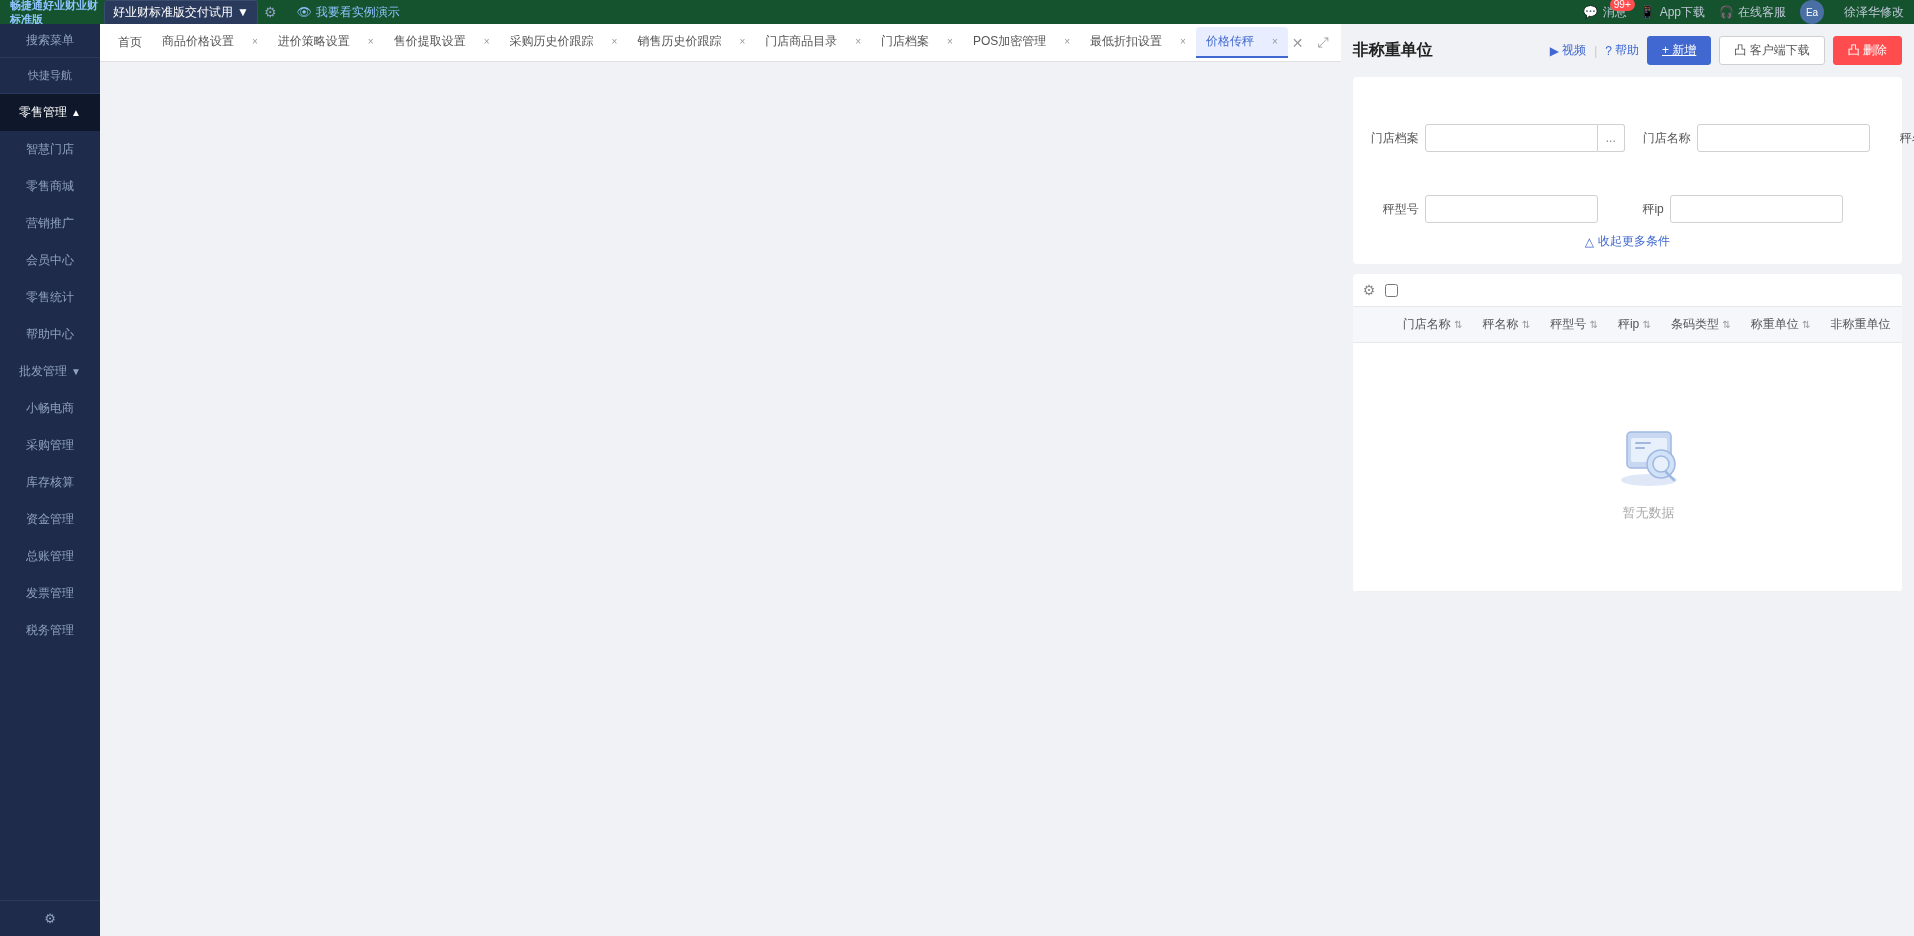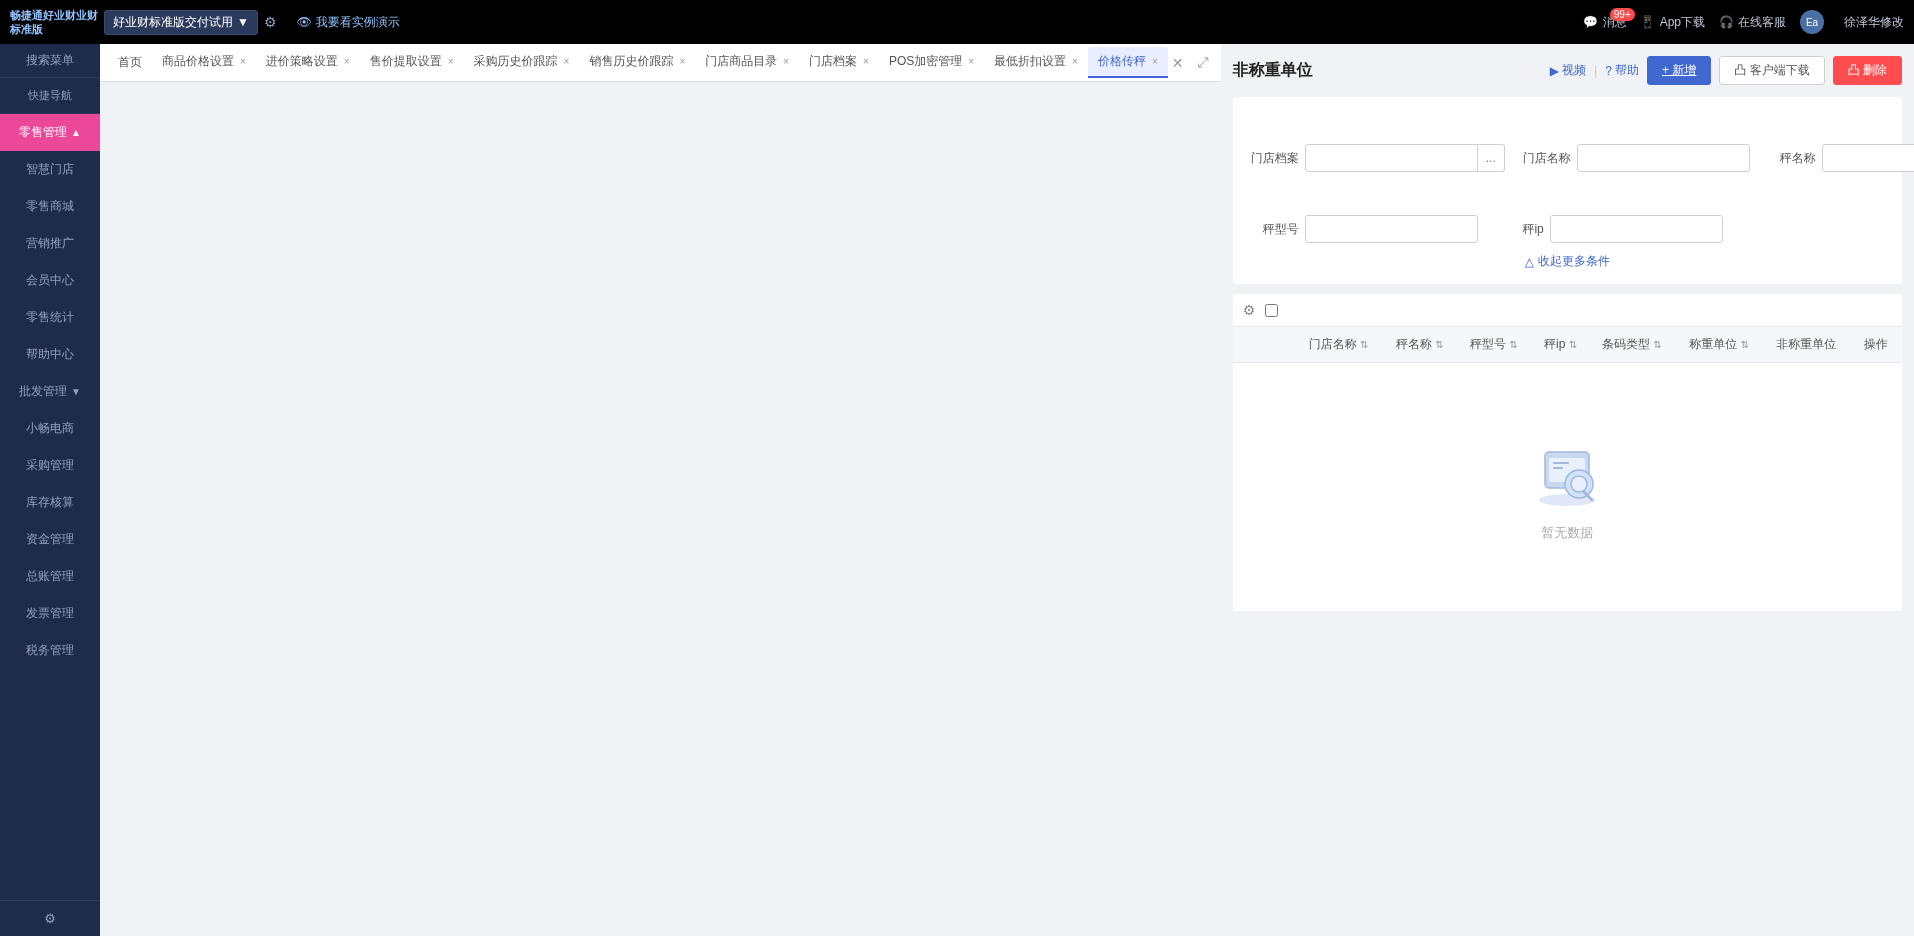--- a/index.html
+++ b/index.html
@@ -1,20 +1,20 @@
 <!DOCTYPE html>
 <html><head>
   <meta charset="utf-8">
   <style>
     * { box-sizing: border-box; margin: 0; padding: 0; font-family: 'Microsoft YaHei', Arial, sans-serif; }
     body { background: #f0f2f5; font-size: 13px; color: #333; overflow: hidden; height: 936px; }
 
     
     .app-container { display: flex; flex-direction: column; height: 936px; }
-    .top-bar { background: #000000; height: 44px; display: flex; align-items: center; padding: 0 10px; color: #fff; flex-shrink: 0; }
+    .top-bar { background: #14532d; height: 24px; display: flex; align-items: center; padding: 0 10px; color: #fff; flex-shrink: 0; }
     .main-area { display: flex; flex: 1; overflow: hidden; }
     .sidebar { width: 100px; background: #1e2b4a; color: #c0c8d8; flex-shrink: 0; display: flex; flex-direction: column; }
     .content-area { flex: 1; display: flex; flex-direction: row; overflow: hidden; background: #f0f2f5; }
     .tab-bar { background: #fff; border-bottom: 1px solid #e0e0e0; display: flex; align-items: center; padding: 0 8px; height: 38px; flex-shrink: 0; }
     .page-content { flex: 1; overflow: auto; padding: 12px; }
 
     
     .top-bar-left { display: flex; align-items: center; gap: 6px; min-width: 220px; }
     .app-logo { font-size: 12px; line-height: 1.2; color: #8fc3ff; font-weight: bold; }
     .top-select { background: #2a3a5c; border: 1px solid #3a4d6e; color: #fff; padding: 3px 8px; border-radius: 3px; font-size: 12px; display: flex; align-items: center; gap: 4px; cursor: pointer; }
@@ -22,26 +22,26 @@
     .demo-link { color: #8fc3ff; font-size: 12px; cursor: pointer; display: flex; align-items: center; gap: 4px; }
     .top-bar-right { display: flex; align-items: center; gap: 14px; margin-left: auto; }
     .top-bar-icon-item { display: flex; align-items: center; gap: 4px; color: #c0c8d8; font-size: 12px; cursor: pointer; position: relative; }
     .badge { background: #ff4d4f; color: #fff; border-radius: 10px; font-size: 10px; padding: 1px 4px; position: absolute; top: -6px; right: -8px; }
     .user-info { display: flex; align-items: center; gap: 20px; color: #c0c8d8; font-size: 12px; }
     .avatar { width: 24px; height: 24px; background: #4a6fa5; border-radius: 50%; display: flex; align-items: center; justify-content: center; font-size: 10px; color: #fff; }
 
     
     .sidebar-search { padding: 8px; text-align: center; color: #8fa0c0; font-size: 12px; border-bottom: 1px solid #2a3a5c; cursor: pointer; }
     .sidebar-nav-item { padding: 10px 8px; text-align: center; font-size: 12px; cursor: pointer; color: #8fa0c0; display: flex; flex-direction: column; align-items: center; gap: 4px; }
-    .sidebar-nav-item.active { background: #ec4899; color: #fff; }
+    .sidebar-nav-item.active { background: #0f172a; color: #fff; }
     .sidebar-nav-item.has-arrow { flex-direction: row; justify-content: center; gap: 4px; }
     .sidebar-settings { margin-top: auto; padding: 10px; text-align: center; color: #8fa0c0; cursor: pointer; border-top: 1px solid #2a3a5c; }
 
     
-    .tab-item { display: flex; align-items: center; gap: 4px; padding: 6px 10px; font-size: 12px; color: #555; cursor: pointer; white-space: nowrap; border-bottom: 2px solid transparent; }
+    .tab-item { display: flex; align-items: center; gap: 16px; padding: 6px 10px; font-size: 12px; color: #555; cursor: pointer; white-space: nowrap; border-bottom: 2px solid transparent; }
     .tab-item.active { color: #4068d0; background: #e8eeff; border-radius: 4px 4px 0 0; }
     .tab-close { font-size: 10px; color: #999; margin-left: 2px; }
     .tab-home { font-size: 12px; color: #555; padding: 6px 10px; cursor: pointer; }
     .tab-bar-right { margin-left: auto; display: flex; align-items: center; gap: 6px; }
     .tab-action-btn { background: none; border: none; cursor: pointer; font-size: 14px; color: #999; padding: 2px 4px; }
 
     
     .page-header { display: flex; align-items: center; justify-content: space-between; margin-bottom: 12px; }
     .page-title { font-size: 16px; font-weight: 600; color: #222; }
     .page-header-right { display: flex; align-items: center; gap: 8px; }

